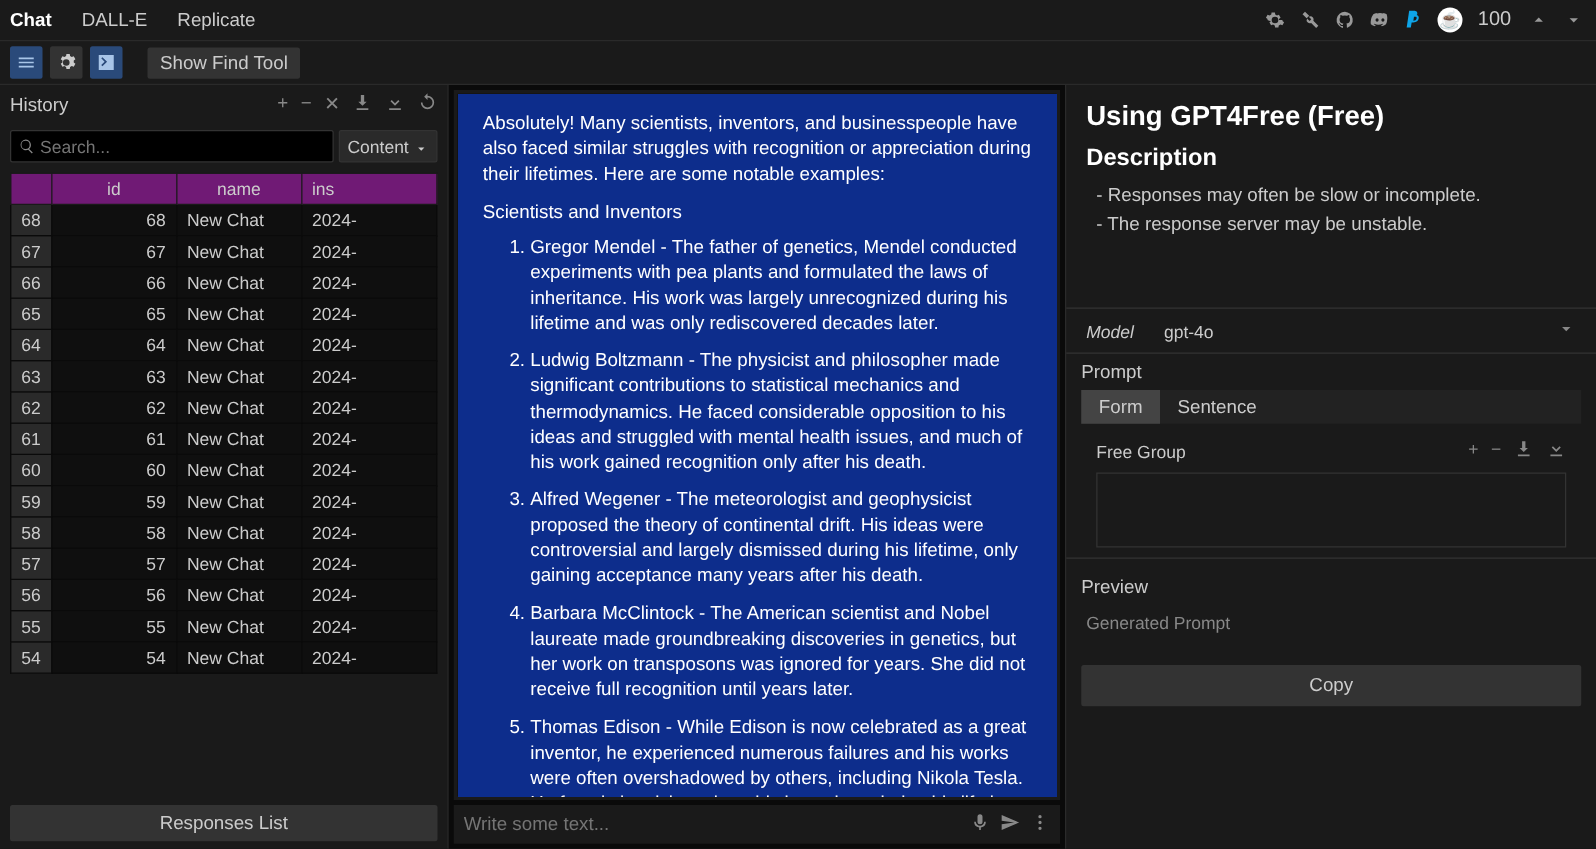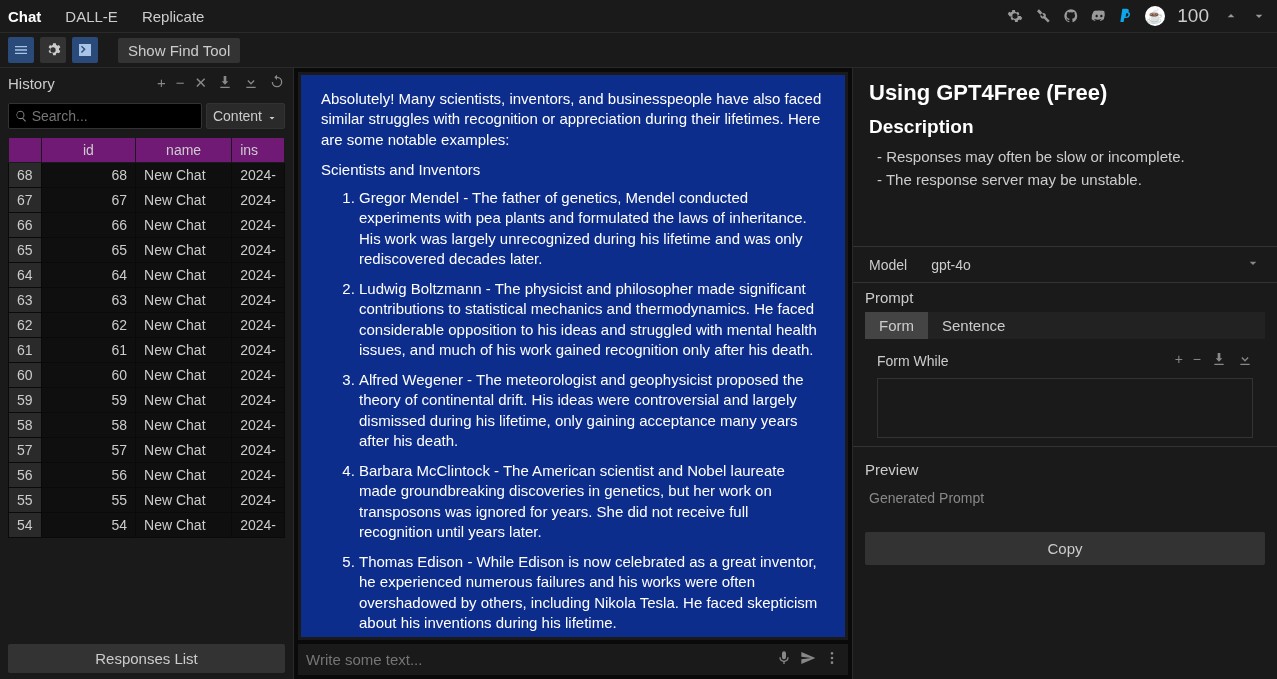--- a/index.html
+++ b/index.html
@@ -3,29 +3,29 @@
 <meta charset="utf-8">
 <style>
 * { margin: 0; padding: 0; box-sizing: border-box; font-family: Arial, sans-serif; }
 body { background: #1a1a1a; color: #ccc; width: 1277px; height: 679px; overflow: hidden; font-size: 14px; }
 .topbar { display: flex; align-items: center; height: 32px; background: #1a1a1a; padding: 0 8px; justify-content: space-between; }
 .topbar-left { display: flex; gap: 24px; }
 .topbar-left .tab { color: #ccc; cursor: pointer; font-size: 15px; }
 .topbar-left .tab.active { color: #fff; font-weight: bold; }
 .topbar-right { display: flex; align-items: center; gap: 8px; }
 .topbar-right .icon { width: 20px; height: 20px; display: inline-flex; align-items: center; justify-content: center; color: #999; cursor: pointer; }
-.topbar-right .count { color: #ccc; margin: 0 4px; font-size: 19px; }
+.topbar-right .count { color: #ccc; margin: 0 4px; font-size: 16px; }
 .topbar-right .paypal { color: #0EA5E9; }
 .topbar-right .coffee { background: #fff; border-radius: 50%; width: 20px; height: 20px; display: inline-flex; align-items: center; justify-content: center; }
 .toolbar { display: flex; align-items: center; height: 36px; background: #1a1a1a; padding: 4px 8px; gap: 6px; border-top: 1px solid #2a2a2a; border-bottom: 1px solid #2a2a2a; }
 .toolbar .btn { width: 26px; height: 26px; background: #2a4a7a; display: inline-flex; align-items: center; justify-content: center; cursor: pointer; border-radius: 2px; color: #a8c5e8; }
 .toolbar .btn-dark { background: #333; color: #ccc; }
 .toolbar .find-btn { background: #333; padding: 4px 10px; color: #ccc; cursor: pointer; border-radius: 2px; font-size: 15px; }
 .main { display: flex; height: calc(100% - 68px); }
-.left-panel { width: 294px; background: #1a1a1a; display: flex; flex-direction: column; border-right: 1px solid #2a2a2a; }
+.left-panel { width: 359px; background: #1a1a1a; display: flex; flex-direction: column; border-right: 1px solid #2a2a2a; }
 .history-header { display: flex; align-items: center; justify-content: space-between; padding: 6px 8px; }
 .history-title { font-size: 15px; color: #ccc; }
 .history-icons { display: flex; gap: 10px; }
 .history-icons .icon { color: #888; cursor: pointer; font-size: 15px; }
 .search-row { display: flex; gap: 4px; padding: 4px 8px; }
 .search-box { flex: 1; display: flex; align-items: center; background: #000000; border: 1px solid #333; padding: 2px 6px; border-radius: 2px; }
 .search-box input { background: transparent; border: none; color: #ccc; width: 100%; outline: none; font-size: 14px; }
 .content-dropdown { background: #2a2a2a; border: 1px solid #333; padding: 4px 6px; display: flex; align-items: flex-end; gap: 4px; cursor: pointer; border-radius: 2px; font-size: 14px; }
 .table-wrap { flex: 1; overflow: auto; margin: 4px 8px; }
 .table { width: 100%; border-collapse: collapse; }
@@ -49,21 +49,21 @@
 .input-bar .icon { color: #888; cursor: pointer; }
 .right-panel { width: 425px; background: #1a1a1a; display: flex; flex-direction: column; border-left: 1px solid #2a2a2a; }
 .right-tabs { display: flex; background: #222; border-bottom: 1px solid #333; }
 .right-tabs .rtab { padding: 8px 14px; cursor: pointer; color: #ccc; font-size: 15px; }
 .right-tabs .rtab.sel { background: #444; }
 .right-content { padding: 12px 16px; overflow: auto; }
 .right-content h2 { color: #fff; font-size: 22px; margin-bottom: 10px; }
 .right-content h3.subheading { color: #fff; font-size: 19px; margin-bottom: 10px; }
 .right-content p { margin: 6px 0; color: #ccc; font-size: 15px; }
 .model-row { display: flex; align-items: center; padding: 8px 16px; border-top: 1px solid #333; gap: 24px; }
-.model-row .label { color: #ccc; }
+.model-row .label { color: #ccc; font-style: italic; }
 .model-row .value { color: #ccc; flex: 1; }
 .model-row .chev { color: #888; }
 .section { border-top: 1px solid #333; }
 .section-header { padding: 6px 12px; color: #ccc; font-size: 15px; }
 .prompt-tabs { display: flex; background: #222; margin: 0 12px; }
 .prompt-tabs .ptab { padding: 5px 14px; cursor: pointer; color: #ccc; font-size: 15px; }
 .prompt-tabs .ptab.sel { background: #444; }
 .form-group { margin: 8px 24px; }
 .form-group-header { display: flex; align-items: center; gap: 12px; padding: 4px 0; }
 .form-group-header .icons { display: flex; gap: 10px; margin-left: auto; }
@@ -334,21 +334,21 @@
           </svg></span>
     </div>
     <div class="section">
       <div class="section-header">Prompt</div>
       <div class="prompt-tabs">
         <span class="ptab sel">Form</span>
         <span class="ptab">Sentence</span>
       </div>
       <div class="form-group">
         <div class="form-group-header">
-          <span>Form While</span>
+          <span>Free Group</span>
           <div class="icons">
             <span class="icon">+</span>
             <span class="icon">−</span>
             <span class="icon"><svg viewBox="0 0 24 24">
                   <path d="M14 3h-4v8H7l5 5 5-5h-3V3zM5 19h14v2H5z"></path>
                 </svg></span>
             <span class="icon"><svg viewBox="0 0 24 24">
                   <path d="M12 3v10l4-4 1.4 1.4L12 16l-5.4-5.6L8 9l4 4V3zM5 19h14v2H5z"></path>
                 </svg></span>
           </div>

